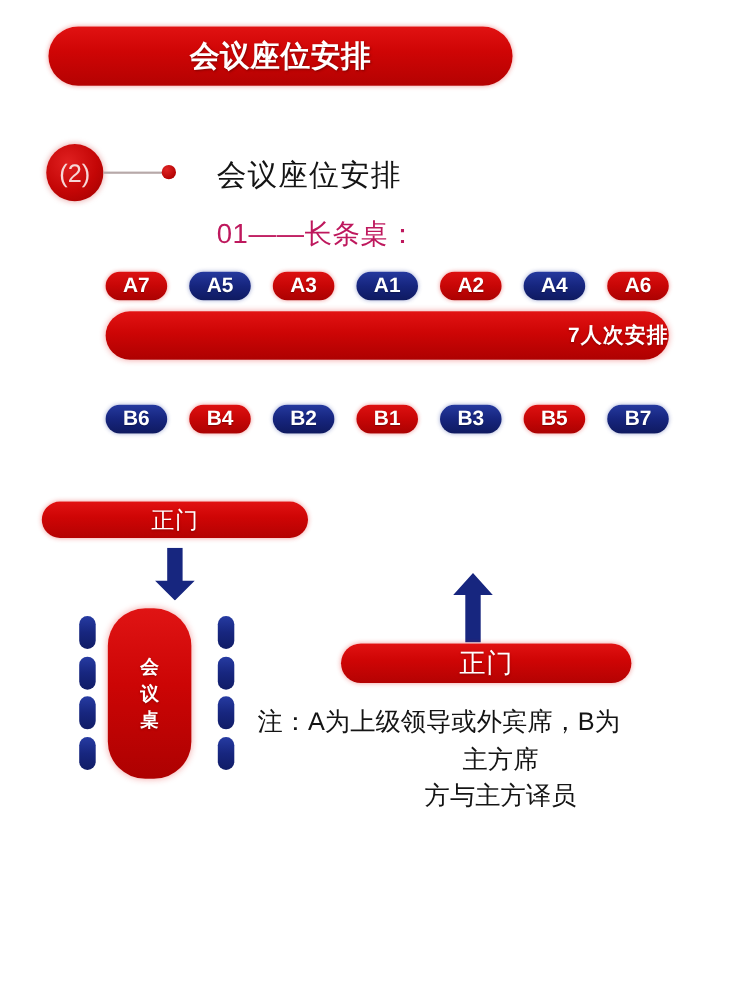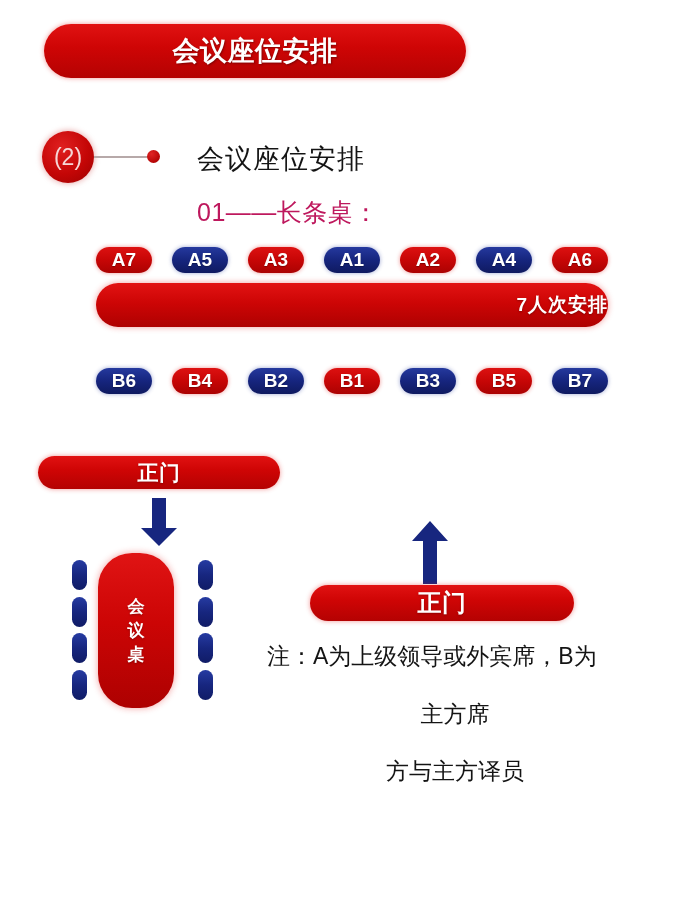--- a/index.html
+++ b/index.html
@@ -20,21 +20,21 @@
 
   
   .pill {
     position: absolute;
     display: flex;
     align-items: center;
     justify-content: center;
     box-sizing: border-box;
     border-radius: 999px;
     color: #ffffff;
-    font-weight: 700;
+    font-weight: 400;
     letter-spacing: .5px;
     white-space: nowrap;
   }
   .pill.red {
     background: linear-gradient(180deg, #e11212 0%, #cf0505 42%, #b40202 100%);
     box-shadow: 0 0 5px rgba(225,20,20,.45);
   }
 
   
   #banner {
@@ -233,22 +233,22 @@
   #notes {
     position: absolute;
     left: 234px;
     top: 640px;
     width: 442px;
     font-size: 23px;
     line-height: 1.46;
     color: #141414;
   }
   #notes .line { display: block; }
-  #notes .line.center { text-align: center; margin-top: 24px; }
-  #notes .line.left { text-align: left; margin-left: 33px; }
+  #notes .line.center { text-align: center; }
+  #notes .line.left { text-align: left; }
 </style>
 </head>
 <body>
 
 <div class="pill red" id="banner">
   <span>会议座位安排</span>
 </div>
 
 <div id="step-badge">
   <span>(2)</span>

